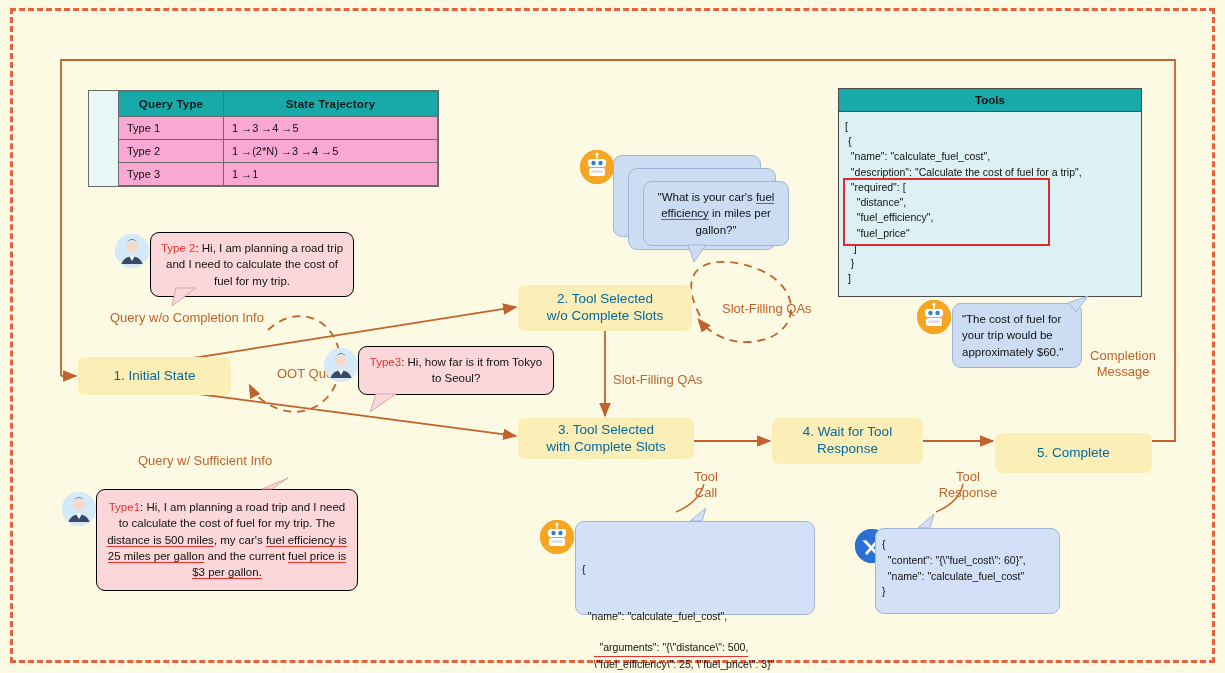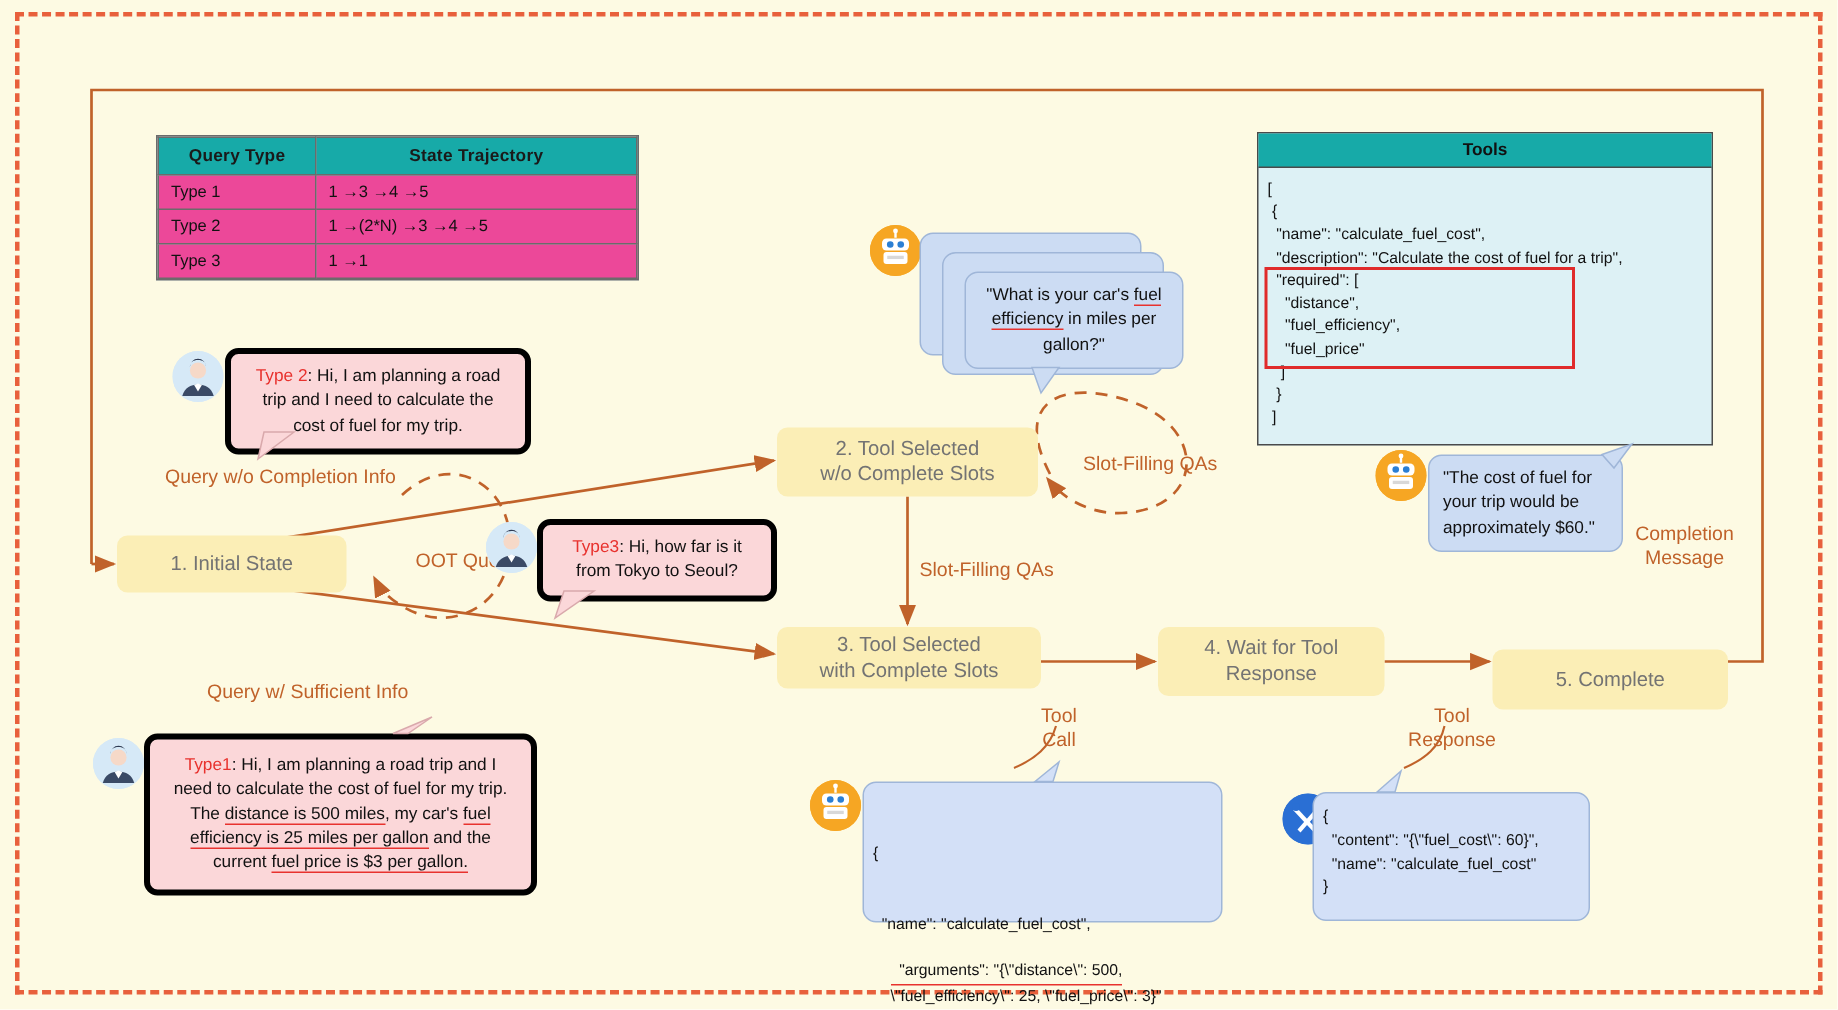--- a/index.html
+++ b/index.html
@@ -8,56 +8,56 @@
     position:relative;width:1225px;height:673px;overflow:hidden;
     background:#fdfae3;
   }
   .outer-dash{
     position:absolute;left:10px;top:8px;width:1205px;height:655px;
     border:3px dashed #e8603c;box-sizing:border-box;background:#fdfae3;
   }
   .svg-layer{position:absolute;left:0;top:0;width:1225px;height:673px;}
 
   
-  .qtable{position:absolute;left:104px;top:90px;width:320px;
-    border:1px solid #6b6b6b;border-collapse:collapse;background:#e8f6f6;}
+  .qtable{position:absolute;left:88px;top:90px;width:320px;
+    border:1px solid #6b6b6b;border-collapse:collapse;background:#e8f6f6;padding-left:29px;}
   .qtable table{border-collapse:collapse;width:100%;}
   .qtable th{
     background:#17aaa8;color:#1a1a1a;font-size:11.5px;font-weight:bold;
     padding:6px 4px;border:1px solid #6b6b6b;text-align:center;letter-spacing:.2px;
   }
   .qtable td{
-    background:#ec4899;font-size:11px;color:#111;padding:5px 8px;
+    background:#f9a8d4;font-size:11px;color:#111;padding:5px 8px;
     border:1px solid #6b6b6b;white-space:nowrap;
   }
   .qtable td.c1{width:88px;}
 
   
   .toolsbox{position:absolute;left:838px;top:88px;width:302px;
     border:1px solid #4a4a4a;background:#ddf1f5;}
   .toolsbox .thead{background:#17aaa8;color:#111;font-weight:bold;font-size:11.5px;
     text-align:center;padding:5px 18px;border-bottom:1px solid #4a4a4a;}
   .toolsbox .tbody{padding:7px 6px 10px 6px;font-size:10.5px;line-height:1.45;
     color:#111;white-space:pre;position:relative;}
   .req-box{position:absolute;left:843px;top:178px;width:207px;height:68px;
     border:2px solid #e02b2b;box-sizing:border-box;pointer-events:none;}
 
   
   .node{position:absolute;background:#fbeeb6;border-radius:7px;
-    color:#737373;font-size:13.5px;text-align:center;
+    color:#0369a1;font-size:13.5px;text-align:center;
     display:flex;align-items:center;justify-content:center;line-height:1.25;}
 
   
   .lab{position:absolute;color:#c0622a;font-size:13px;line-height:1.25;}
   .lab.c{text-align:center;}
 
   
   .bub{position:absolute;border-radius:9px;font-size:11.5px;line-height:1.42;
     text-align:center;padding:7px 9px;box-sizing:border-box;}
-  .bub.user{background:#fbd7d9;border:4px solid #000000;color:#111;}
+  .bub.user{background:#fbd7d9;border:1px solid #000000;color:#111;}
   .bub.bot{background:#ccdcf3;border:1px solid #9fb6d8;color:#111;}
   .bub.botjson{background:#d3e0f7;border:1px solid #9fb6d8;color:#111;
     text-align:left;white-space:pre;font-size:10.5px;line-height:1.5;}
   .tname{color:#e8322e;}
   .u{border-bottom:1.6px solid #e8322e;padding-bottom:0px;}
 
   
   .av{position:absolute;width:34px;height:34px;border-radius:50%;}
   .av.user{background:#d6e9f7;}
   .av.bot{background:#f6a623;}
@@ -197,21 +197,21 @@
 
   <div class="av user" style="left:324px;top:348px;">
     <svg width="34" height="34" viewBox="0 0 34 34">
       <circle cx="17" cy="17" r="17" fill="#d6e9f7"></circle>
       <circle cx="17" cy="13" r="5.4" fill="#f6d9c8"></circle>
       <path d="M11.6 10.6a5.4 5.4 0 0 1 10.8 0c0 -3 -2.2 -4.6 -5.4 -4.6s-5.4 1.6 -5.4 4.6z" fill="#2e3a52"></path>
       <path d="M6.5 30c1.5-5.2 5.6-7.6 10.5-7.6S26 24.8 27.5 30z" fill="#3a4a66"></path>
       <path d="M14.4 22.6 L17 27 L19.6 22.6 L17 21.6z" fill="#ffffff"></path>
     </svg>
   </div>
-  <div class="bub user" style="left:358px;top:346px;width:160px;">
+  <div class="bub user" style="left:358px;top:346px;width:196px;">
     <span class="tname">Type3</span><span>: Hi, how far is it from Tokyo to Seoul?</span>
   </div>
   <svg class="svg-layer" style="pointer-events:none" viewBox="0 0 1225 673">
     <path d="M376,394 L370,412 L396,394 z" fill="#fbd7d9" stroke="#d9a9ac" stroke-width="1"></path>
   </svg>
 
   <div class="av user" style="left:62px;top:492px;">
     <svg width="34" height="34" viewBox="0 0 34 34">
       <circle cx="17" cy="17" r="17" fill="#d6e9f7"></circle>
       <circle cx="17" cy="13" r="5.4" fill="#f6d9c8"></circle>

